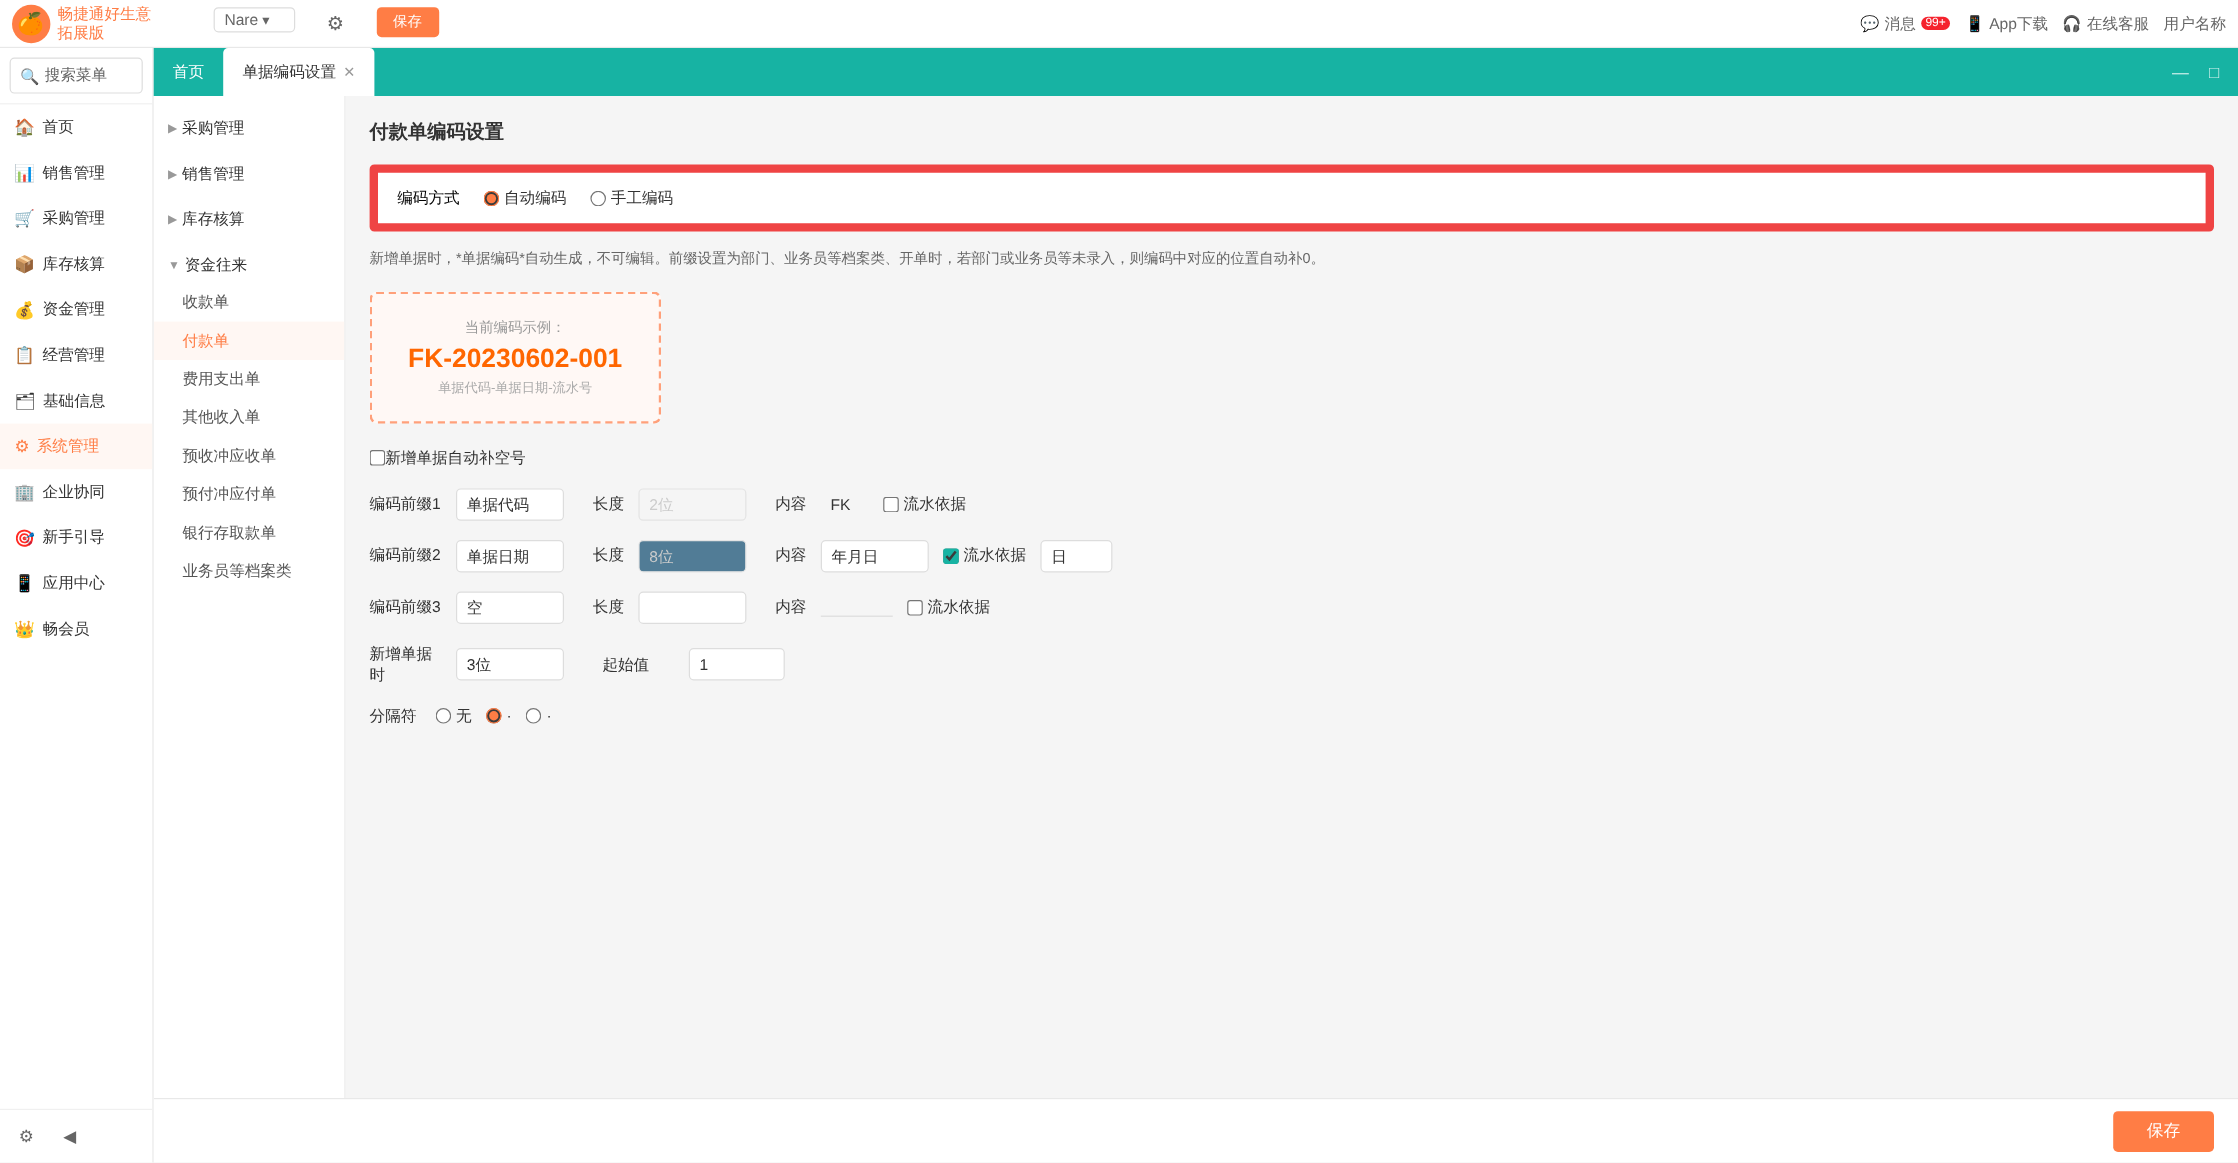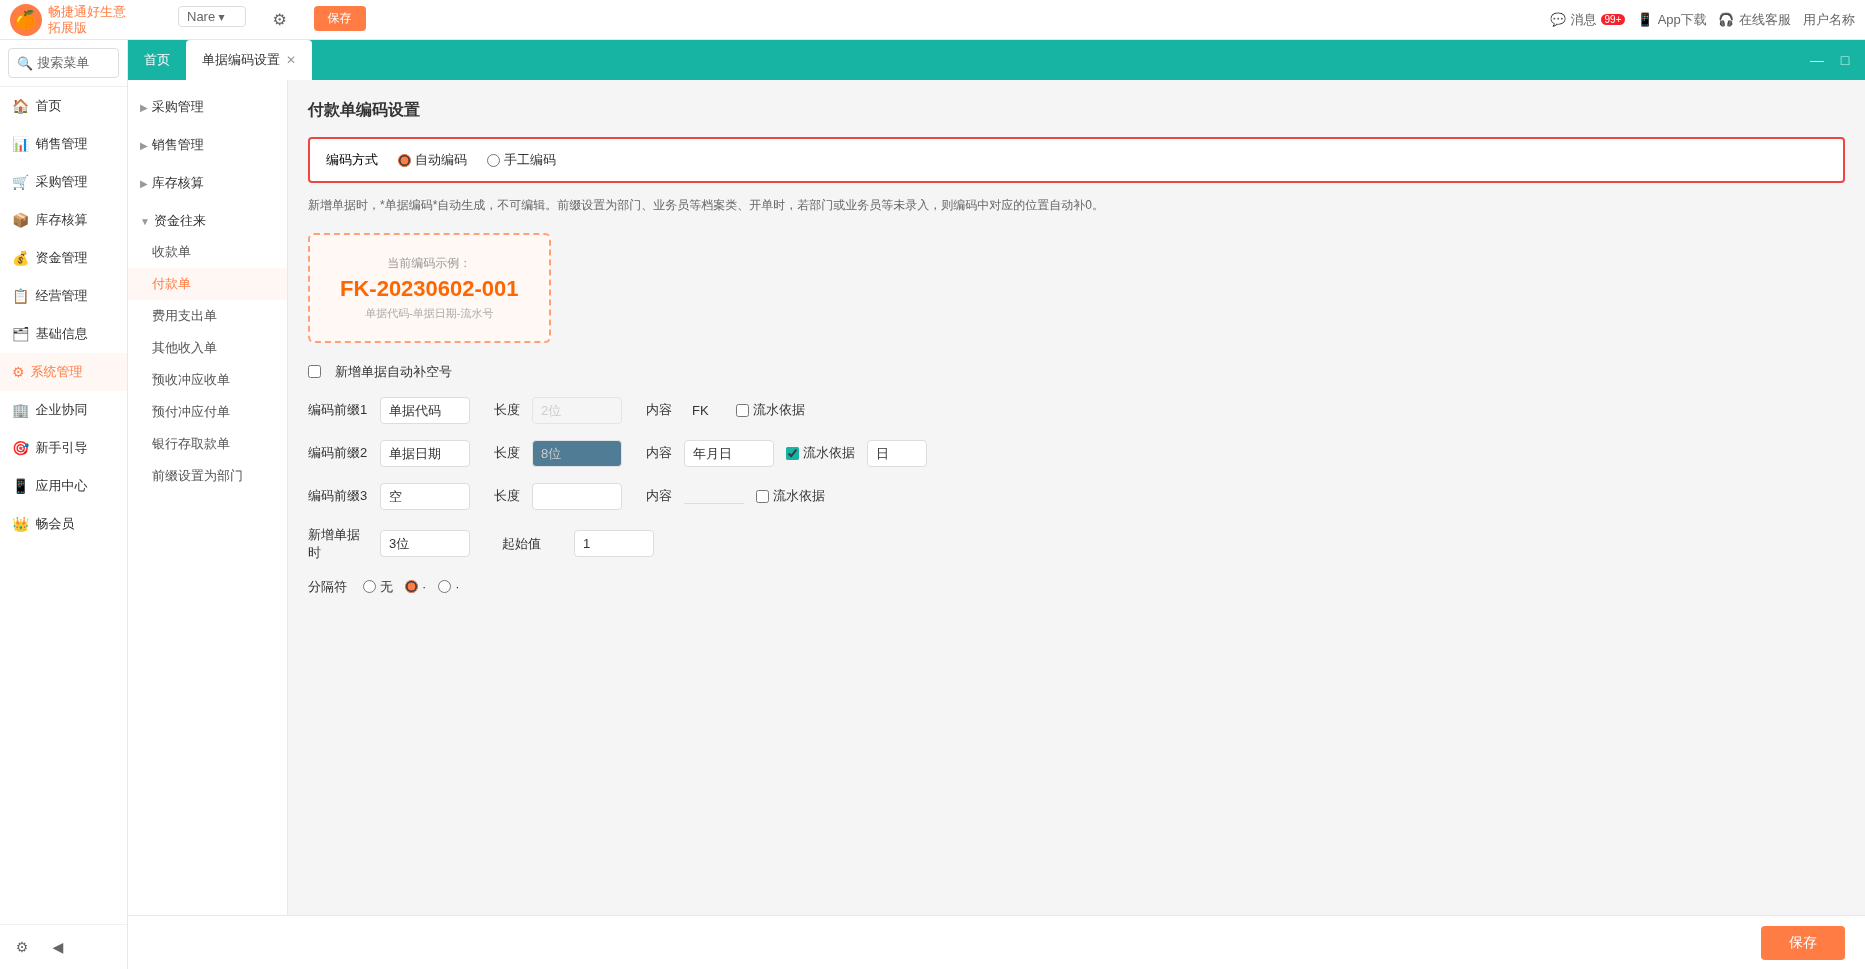--- a/index.html
+++ b/index.html
@@ -131,39 +131,39 @@
     .sub-nav-item.active { color: #ff7d45; background: #fff7f3; }
 
     
     .form-area {
       flex: 1; padding: 20px; overflow-y: auto; background: #f5f5f5;
     }
     .form-title { font-size: 16px; font-weight: bold; color: #333; margin-bottom: 16px; }
 
     
     .encoding-mode {
-      background: #fff; border: 2px solid #ef4444; border-radius: 4px;
+      background: #fff; border: 7px solid #ef4444; border-radius: 4px;
       padding: 12px 16px; margin-bottom: 12px; display: flex; align-items: center; gap: 20px;
     }
     .encoding-mode label { display: flex; align-items: center; gap: 4px; cursor: pointer; color: #333; }
 
     
     .notice-text { font-size: 12px; color: #666; margin-bottom: 16px; line-height: 1.8; }
 
     
     .preview-box {
       background: #fff8f5; border: 2px dashed #ffa07a; border-radius: 6px;
       padding: 20px 30px; display: inline-block; margin-bottom: 20px; text-align: center;
     }
     .preview-box .example-label { font-size: 12px; color: #999; margin-bottom: 4px; }
     .preview-box .example-code { font-size: 22px; font-weight: bold; color: #ff6600; }
     .preview-box .example-desc { font-size: 11px; color: #aaa; margin-top: 4px; }
 
     
-    .checkbox-row { display: flex; align-items: center; gap: 14px; margin-bottom: 16px; color: #333; font-size: 13px; }
+    .checkbox-row { display: flex; align-items: center; gap: 0; margin-bottom: 16px; color: #333; font-size: 13px; }
 
     
     .form-row {
       display: flex; align-items: center; gap: 12px; margin-bottom: 16px;
     }
     .form-label { color: #333; font-size: 13px; width: 60px; flex-shrink: 0; }
     .form-select {
       border: 1px solid #ddd; border-radius: 4px; padding: 5px 24px 5px 8px;
       color: #333; background: #fff; font-size: 13px; cursor: pointer;
       appearance: none; position: relative; min-width: 90px;
@@ -345,21 +345,21 @@
             <span class="chevron">▼</span>
             <span>资金往来</span>
           </div>
           <div class="sub-nav-item">收款单</div>
           <div class="sub-nav-item active">付款单</div>
           <div class="sub-nav-item">费用支出单</div>
           <div class="sub-nav-item">其他收入单</div>
           <div class="sub-nav-item">预收冲应收单</div>
           <div class="sub-nav-item">预付冲应付单</div>
           <div class="sub-nav-item">银行存取款单</div>
-          <div class="sub-nav-item">前缀设置为部门</div>
+          <div class="sub-nav-item">业务员等档案类</div>
         </div>
       </div>
 
       <div class="form-area">
         <div class="form-title">付款单编码设置</div>
 
         
         <div class="encoding-mode">
           <span>编码方式</span>
           <label>

